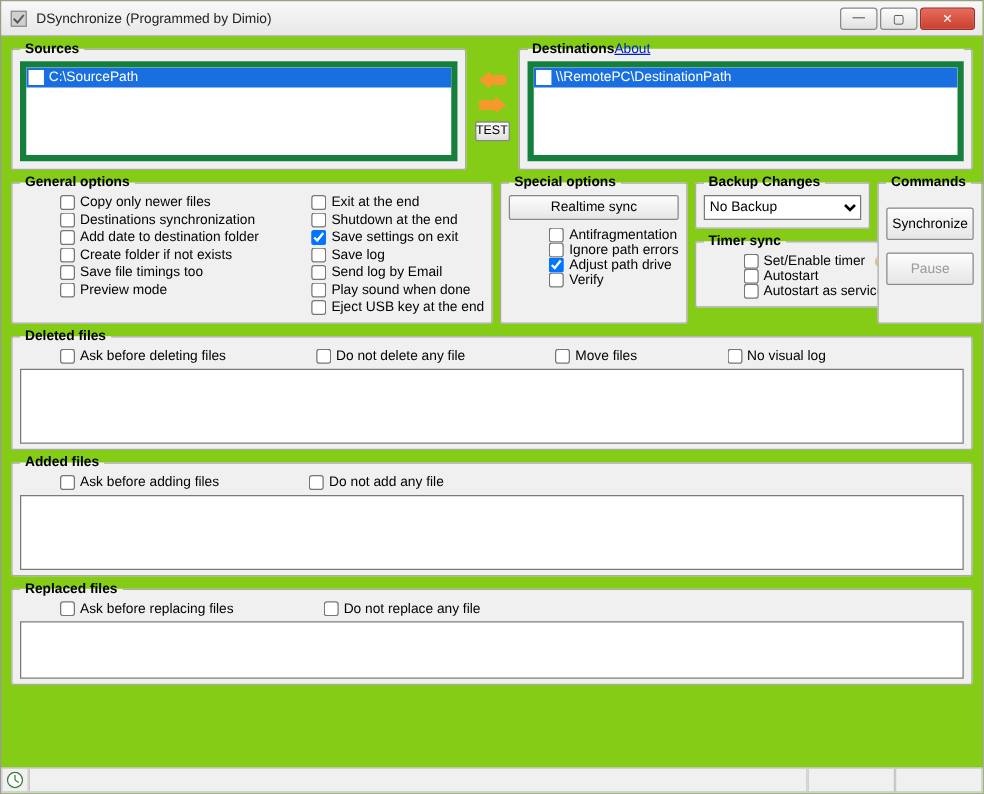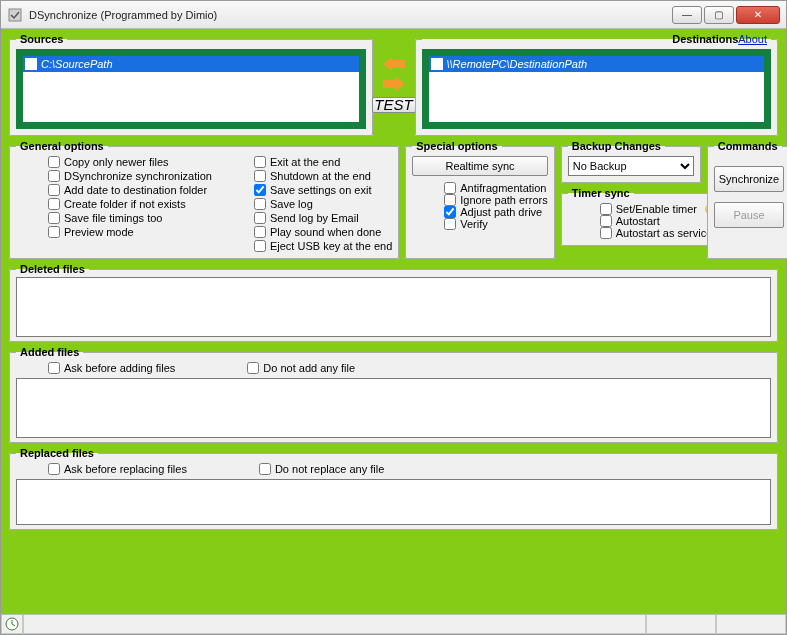--- a/index.html
+++ b/index.html
@@ -40,53 +40,51 @@
     border-radius: 2px;
     margin: 0;
     padding: 4px 6px 6px 6px;
     background: #f0f0f0;
   }
   legend {
     font-weight: bold;
     padding: 0 4px;
     color: #000;
   }
-  .legend-row { display:flex; justify-content:flex-end; align-items:baseline; width:100%; }
+  .legend-row { display:flex; justify-content:flex-start; align-items:baseline; width:100%; }
   a.about { color: #0020c0; text-decoration: underline; font-weight: normal; font-size:11px; }
 
   .top-row { display: flex; gap: 6px; margin-bottom: 4px; }
   .pathbox {
     flex: 1;
-    border: 7px solid #15803d;
+    border: 5px solid #15803d;
     background: #fff;
     height: 80px;
     overflow: hidden;
-    font-style: italic;
   }
   .pathbox .item {
     display: flex; align-items: center;
     height: 16px; padding: 0 2px;
     background: #1a6fe0; color: #fff;
   }
   .pathbox .ck { width: 12px; height: 12px; border:1px solid #fff; background:#fff; margin-right:4px; }
   .mid-arrows {
     width: 30px;
     display: flex; flex-direction: column; align-items: center; justify-content: center; gap:6px;
   }
   .arrow {
     width: 22px; height: 14px;
     display:flex; align-items:center; justify-content:center;
   }
   .arrow svg { display:block; }
   .testbtn {
-    width: 44px; height: 16px; font-size:15px;
+    width: 28px; height: 16px; font-size:10px;
     border:1px solid #888; background:linear-gradient(#fdfdfd,#e0e0e0);
     display:flex; align-items:center;justify-content:center;
     border-radius:2px;
-    font-style:italic;
   }
 
   .mid-row { display: flex; gap: 6px; margin-bottom: 4px; }
   .general { flex: 1.1; }
   .general .cols { display: flex; gap: 10px; }
   .general .col { display: flex; flex-direction: column; gap: 2px; }
   .chk { display: flex; align-items: center; gap: 4px; white-space: nowrap; padding-left: 32px; }
   .chk input { margin:0; width:12px; height:12px; }
 
   .special { width: 130px; }
@@ -205,21 +203,21 @@
       <fieldset class="general">
         <legend>General options</legend>
         <div class="cols">
           <div class="col">
             <label class="chk">
                 <input type="checkbox" style="">
                 <span>Copy only newer files</span>
               </label>
             <label class="chk">
                 <input type="checkbox" style="">
-                <span>DSynchronize synchronization</span>
+                <span>Destinations synchronization</span>
               </label>
             <label class="chk">
                 <input type="checkbox" style="">
                 <span>Add date to destination folder</span>
               </label>
             <label class="chk">
                 <input type="checkbox" style="">
                 <span>Create folder if not exists</span>
               </label>
             <label class="chk">
@@ -313,20 +311,38 @@
       <fieldset class="commands">
         <legend>Commands</legend>
         <div class="cmdbtn">Synchronize</div>
         <div class="cmdbtn disabled">Pause</div>
       </fieldset>
     </div>
 
     <div class="section">
       <fieldset>
         <legend>Deleted files</legend>
+        <div class="opts-row">
+          <label class="chk">
+              <input type="checkbox" style="">
+              <span>Ask before deleting files</span>
+            </label>
+          <label class="chk">
+              <input type="checkbox" style="">
+              <span>Do not delete any file</span>
+            </label>
+          <label class="chk">
+              <input type="checkbox" style="">
+              <span>Move files</span>
+            </label>
+          <label class="chk">
+              <input type="checkbox" style="">
+              <span>No visual log</span>
+            </label>
+        </div>
         <div class="listbox"></div>
       </fieldset>
     </div>
 
     <div class="section">
       <fieldset>
         <legend>Added files</legend>
         <div class="opts-row">
           <label class="chk">
               <input type="checkbox" style="">

